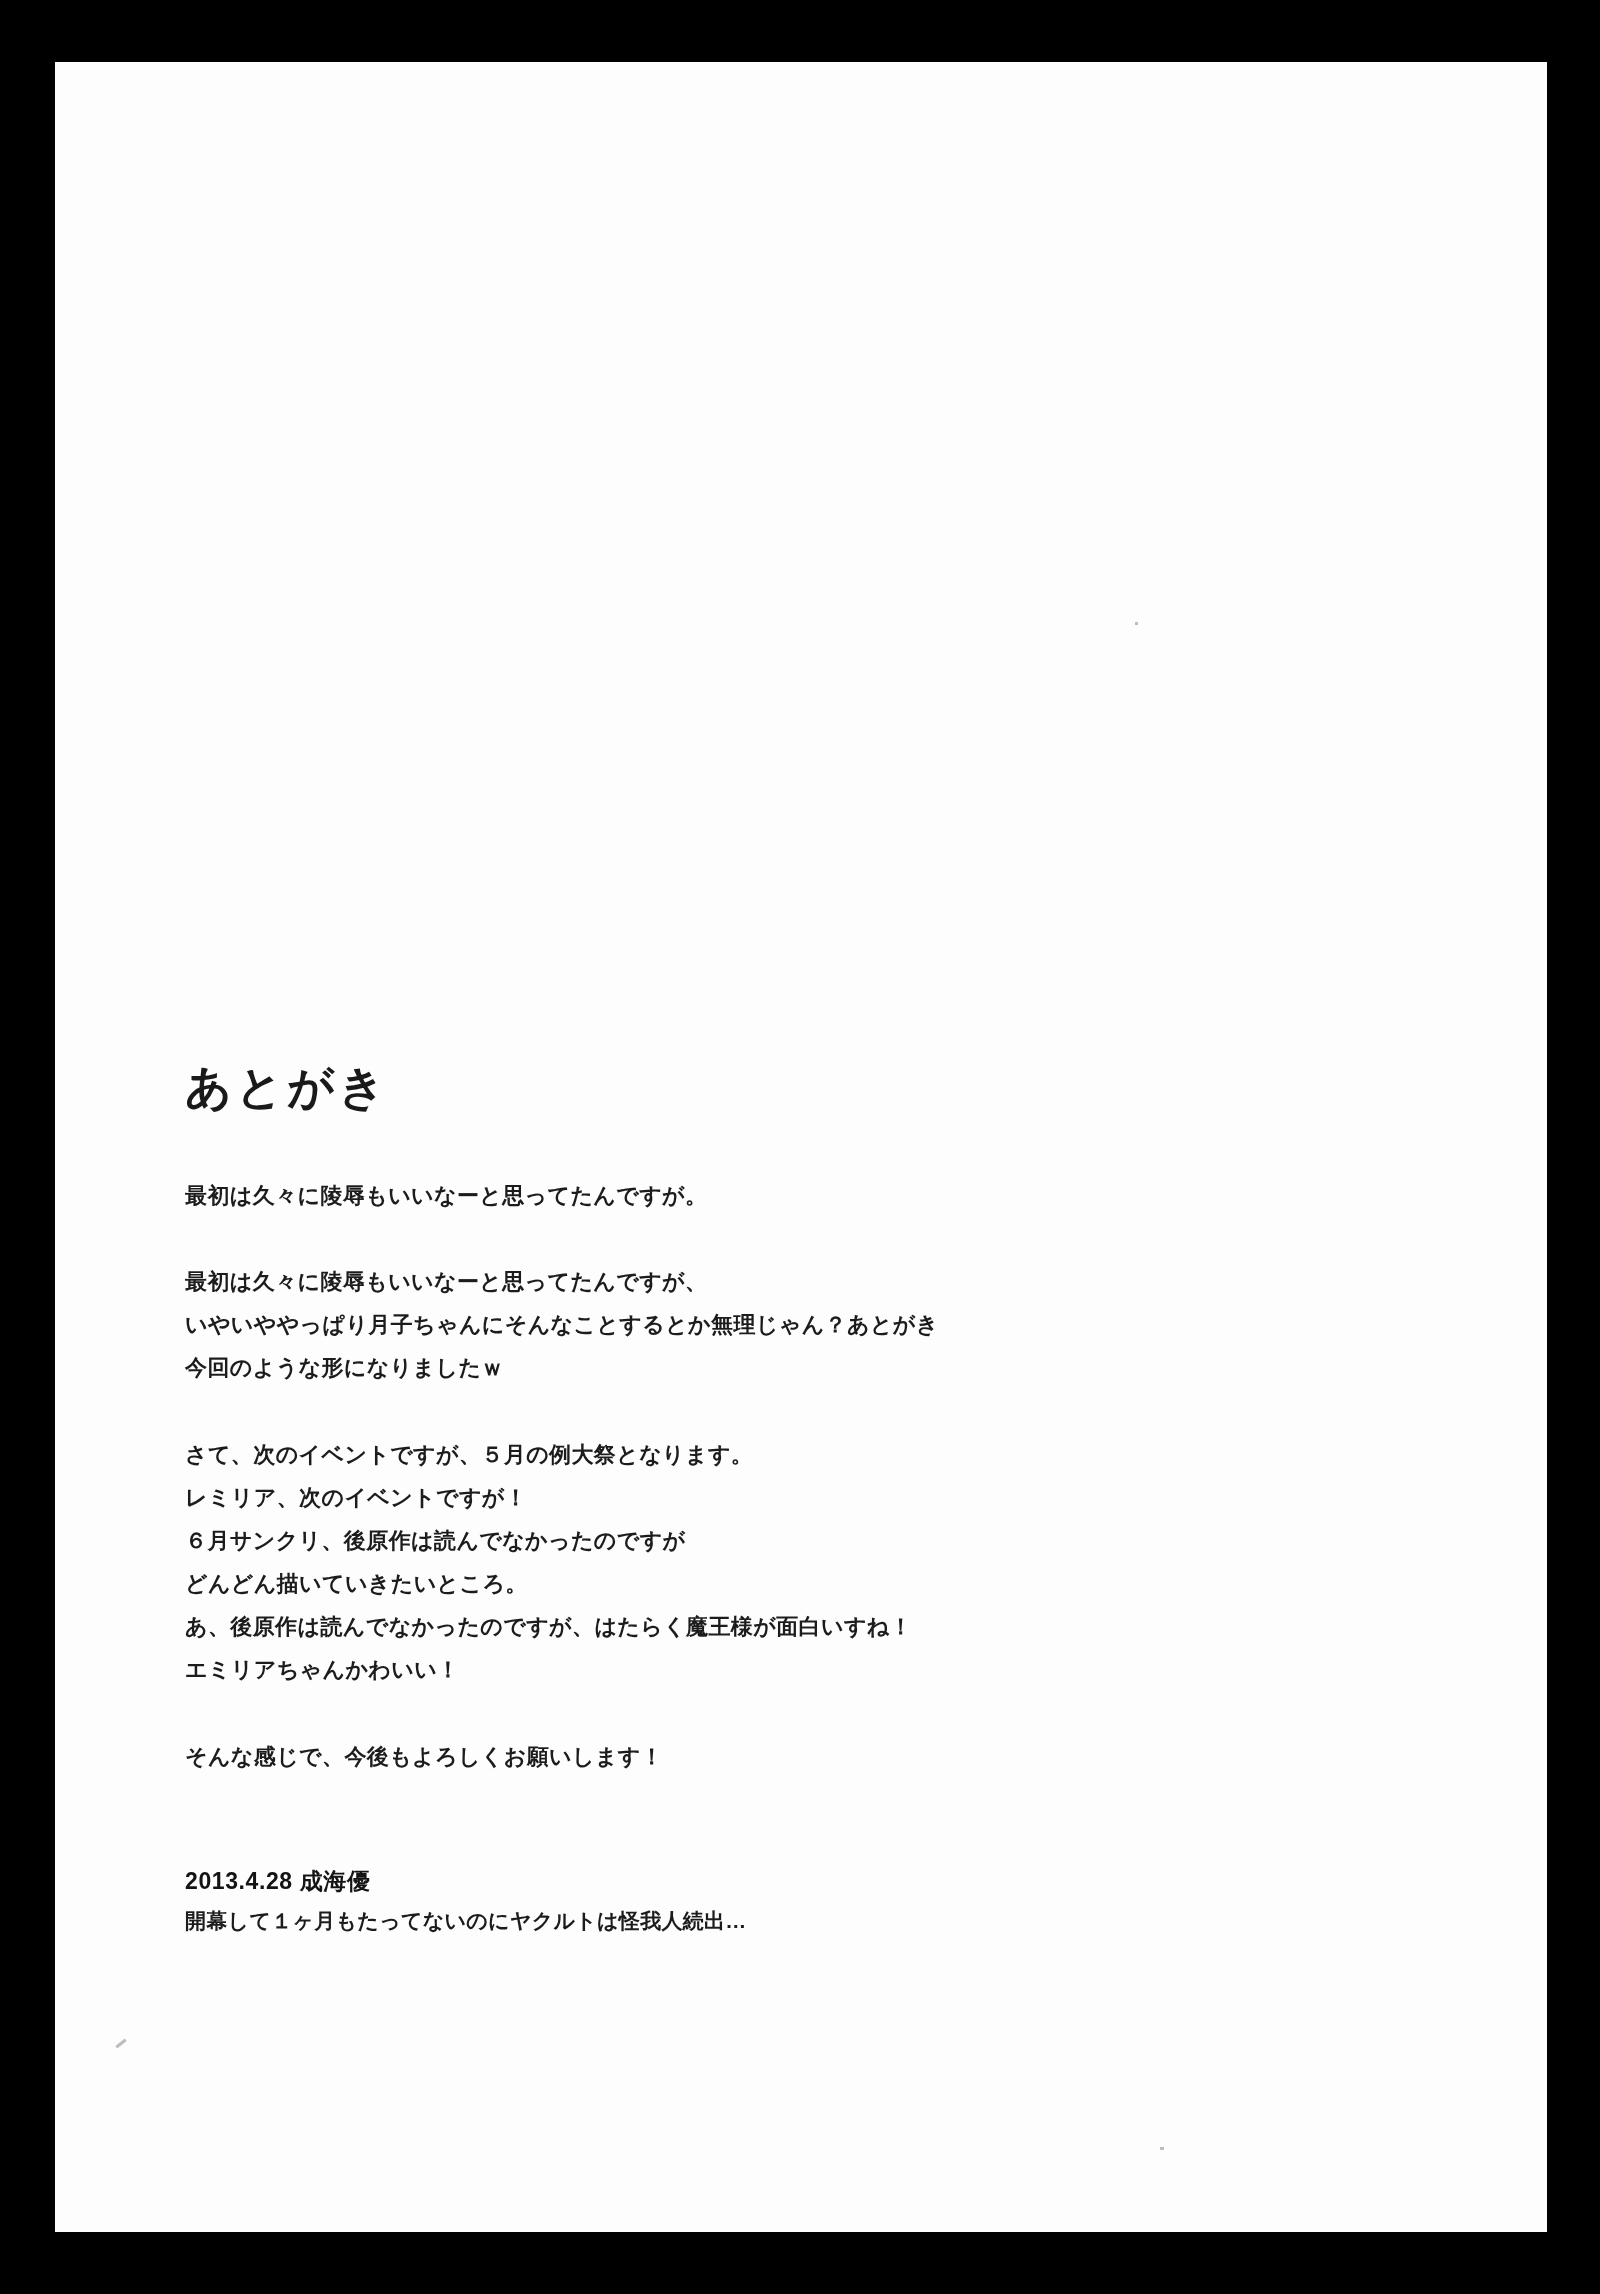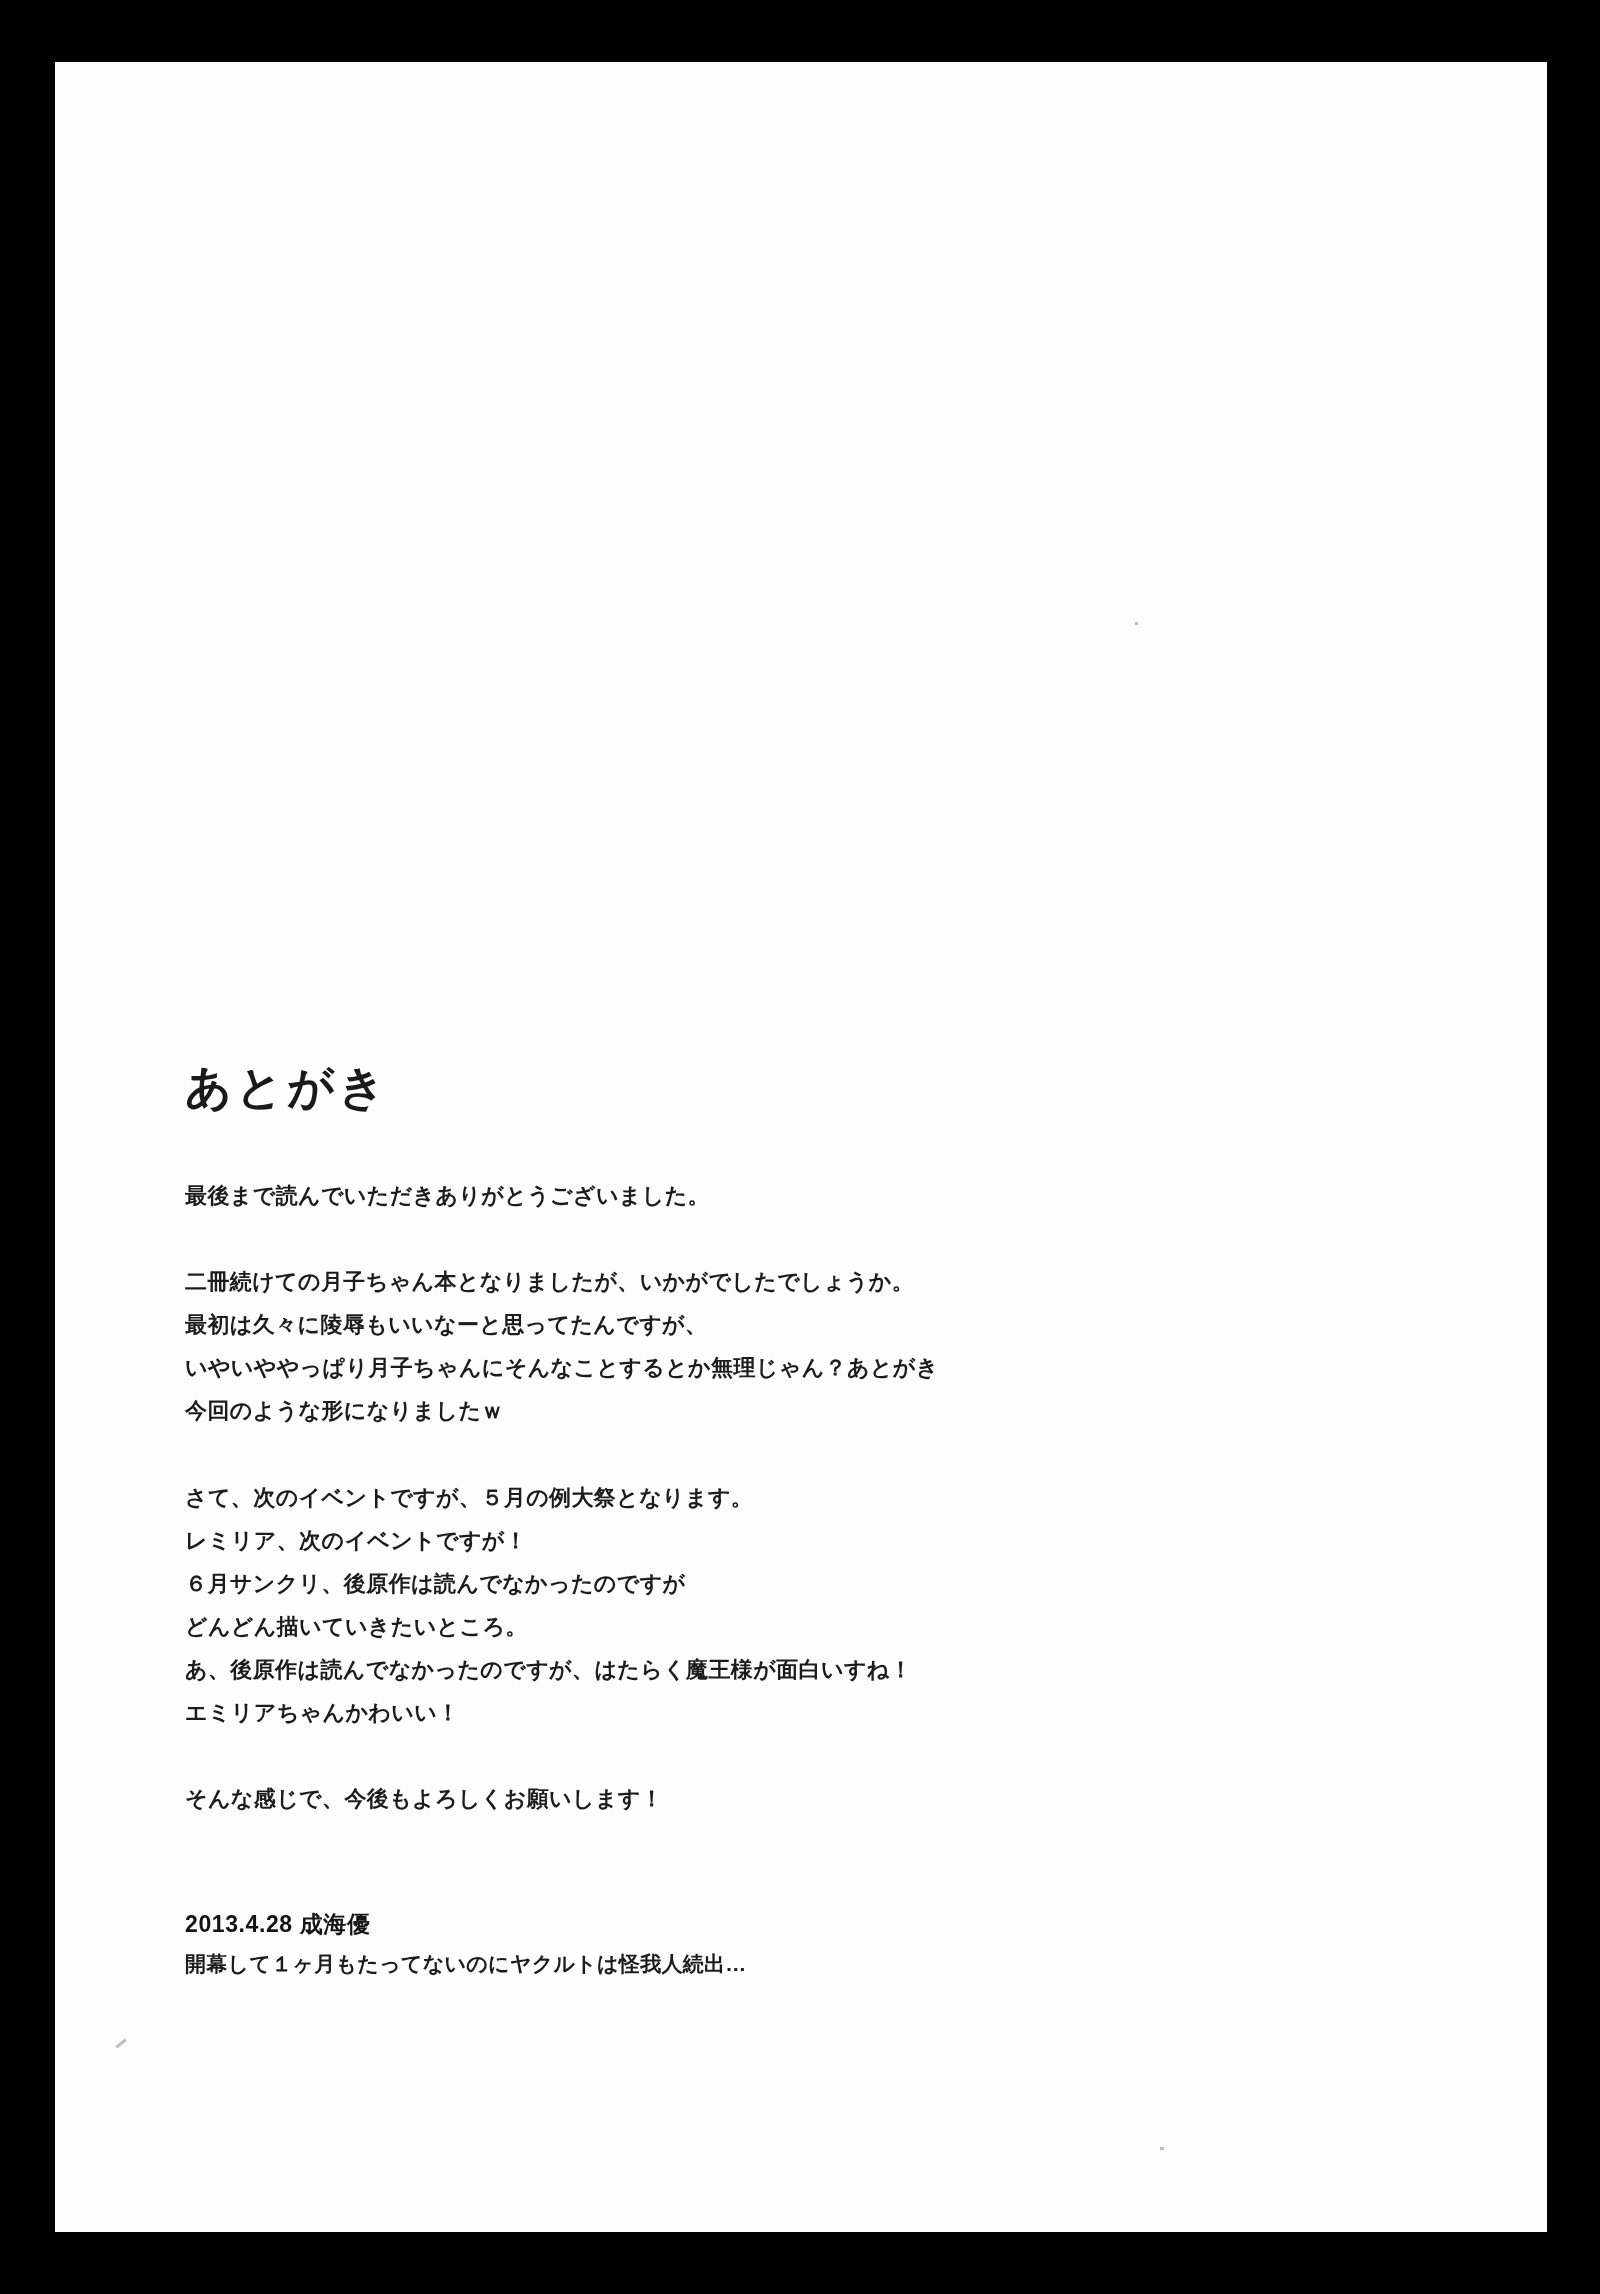--- a/index.html
+++ b/index.html
@@ -90,25 +90,24 @@
 
     <div class="speck" style="left:1080px; top:560px; width:3px; height:3px;"></div>
     <div class="speck" style="left:60px; top:1980px; width:12px; height:3px; transform:rotate(-38deg);"></div>
     <div class="speck" style="left:1105px; top:2085px; width:4px; height:3px;"></div>
 
     <div class="content">
 
       <h1 class="afterword-title">あとがき</h1>
 
       <p class="para">
-        <span class="line">最後まで読んでいただきありがとうございました。</span>
+        <span class="line">最初は久々に陵辱もいいなーと思ってたんですが。</span>
       </p>
 
       <p class="para">
-        <span class="line">二冊続けての月子ちゃん本となりましたが、いかがでしたでしょうか。</span>
         <span class="line">最初は久々に陵辱もいいなーと思ってたんですが、</span>
         <span class="line">いやいややっぱり月子ちゃんにそんなことするとか無理じゃん？あとがき</span>
         <span class="line">今回のような形になりましたｗ</span>
       </p>
 
       <p class="para">
         <span class="line">さて、次のイベントですが、５月の例大祭となります。</span>
         <span class="line">レミリア、次のイベントですが！</span>
         <span class="line">６月サンクリ、後原作は読んでなかったのですが</span>
         <span class="line">どんどん描いていきたいところ。</span>

